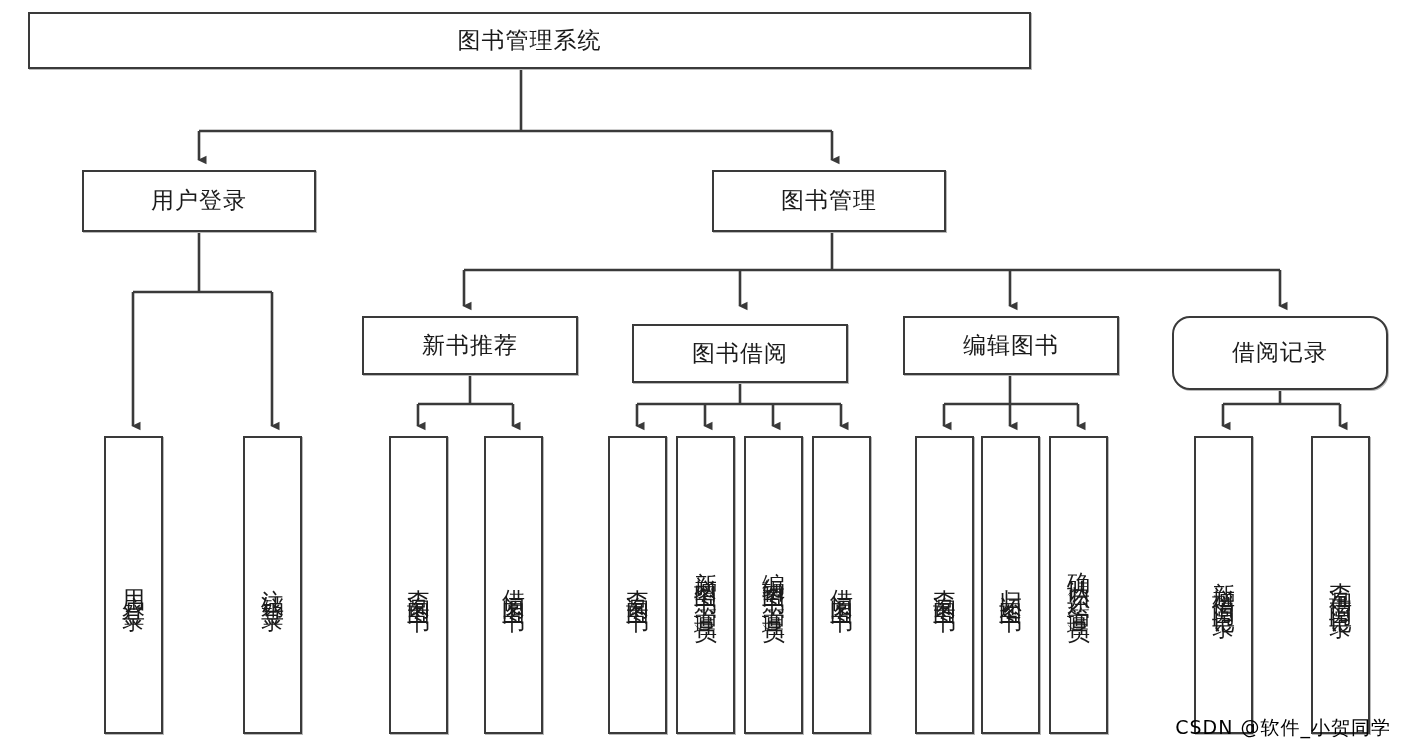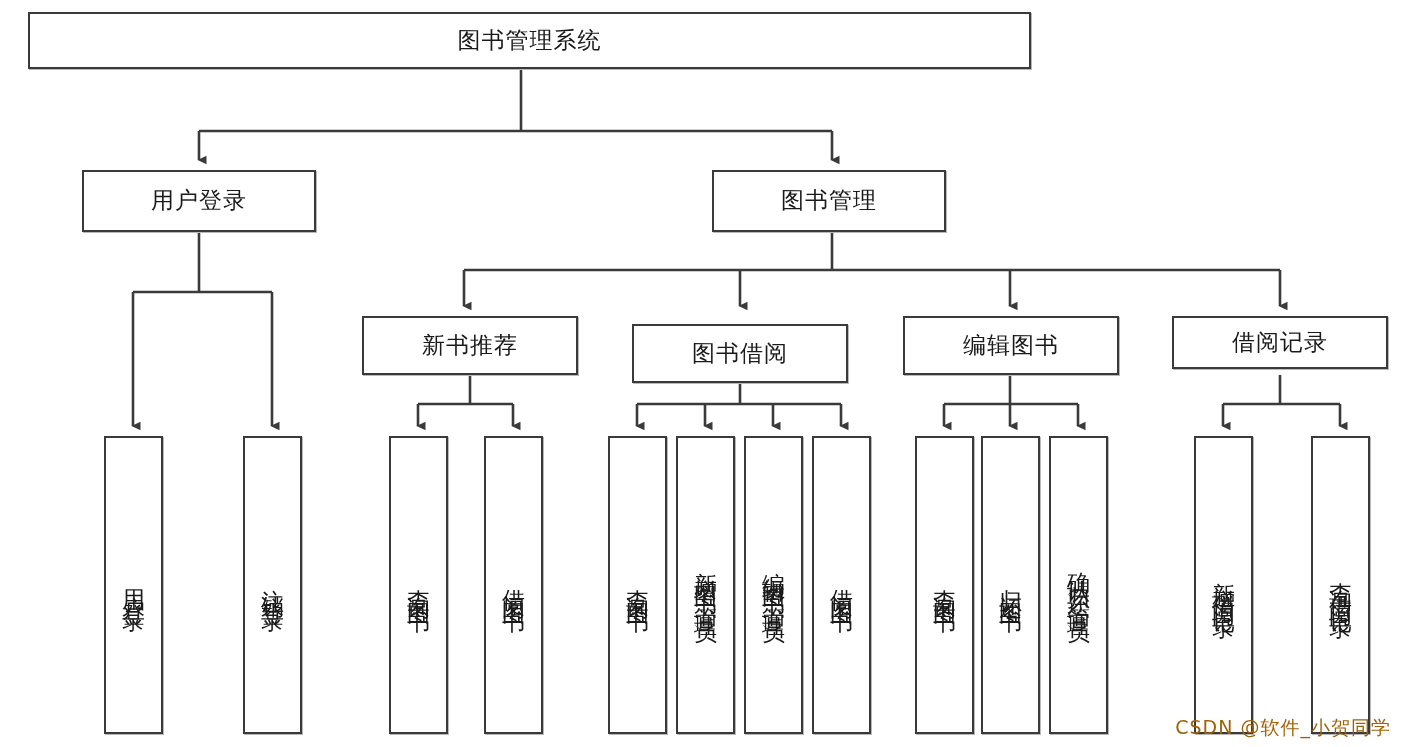--- a/index.html
+++ b/index.html
@@ -55,21 +55,21 @@
   .node.vert > .vtext {
     writing-mode: vertical-rl;
     text-orientation: upright;
     white-space: nowrap;
   }
   .watermark {
     position: absolute;
     right: 14px;
     bottom: 6px;
     font-size: 19px;
-    color: #a16207;
+    color: #000000;
     letter-spacing: 1px;
     white-space: nowrap;
   }
 </style>
 </head>
 <body>
 
 <div id="canvas">
 
   <svg id="wires" viewBox="0 0 1405 747">
@@ -135,21 +135,21 @@
 
   <div class="node horiz" style="left:712px; top:170px; width:234px; height:62px;">
     <span>图书管理</span>
   </div>
   <div class="node horiz" style="left:632px; top:324px; width:216px; height:59px;">
     <span>图书借阅</span>
   </div>
   <div class="node horiz" style="left:903px; top:316px; width:216px; height:59px;">
     <span>编辑图书</span>
   </div>
-  <div class="node horiz" style="left:1172px; top:316px; width:216px; height:53px;">
+  <div class="node horiz" style="left:1172px; top:316px; width:216px; height:74px;border-radius:18px;">
     <span>借阅记录</span>
   </div>
 
   <div class="node vert" style="left:104px; top:436px; width:59px; height:298px;">
     <span class="vtext">用户登录</span>
   </div>
   <div class="node vert" style="left:243px; top:436px; width:59px; height:298px;">
     <span class="vtext">注销登录</span>
   </div>
 

